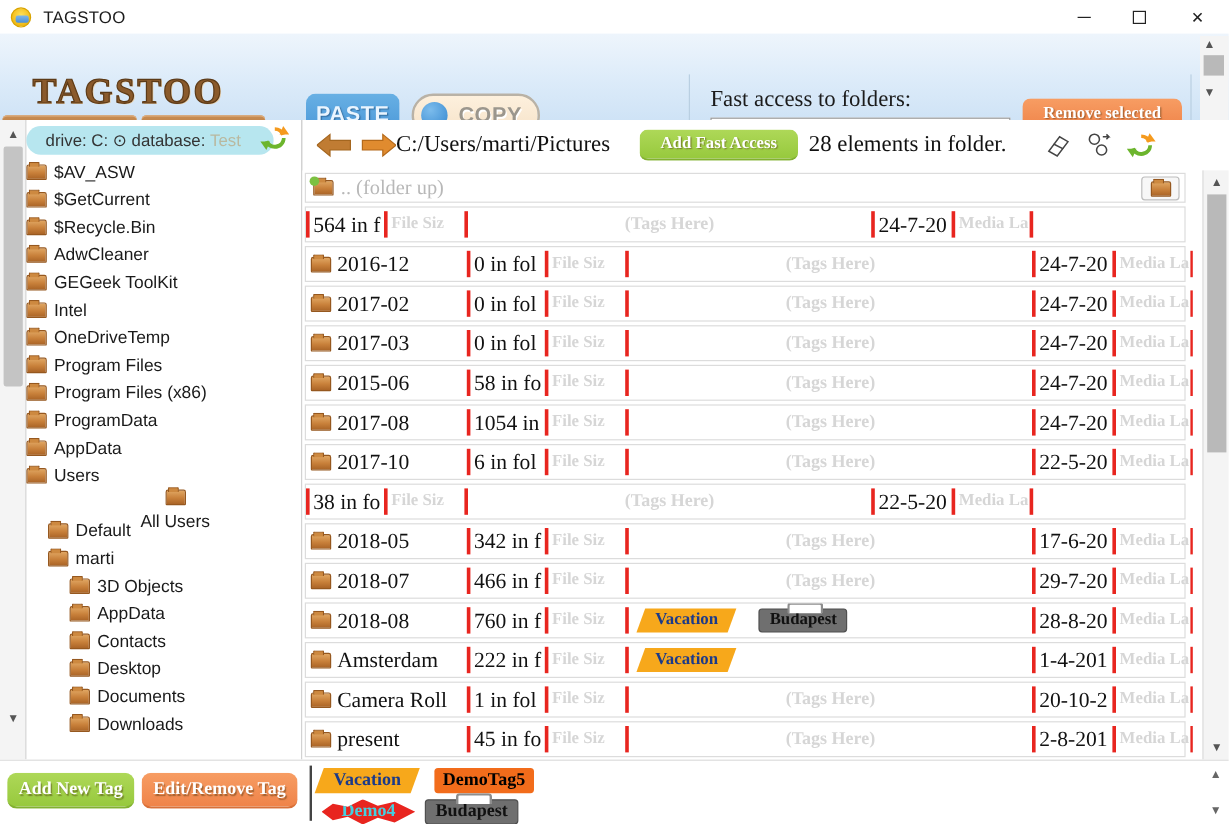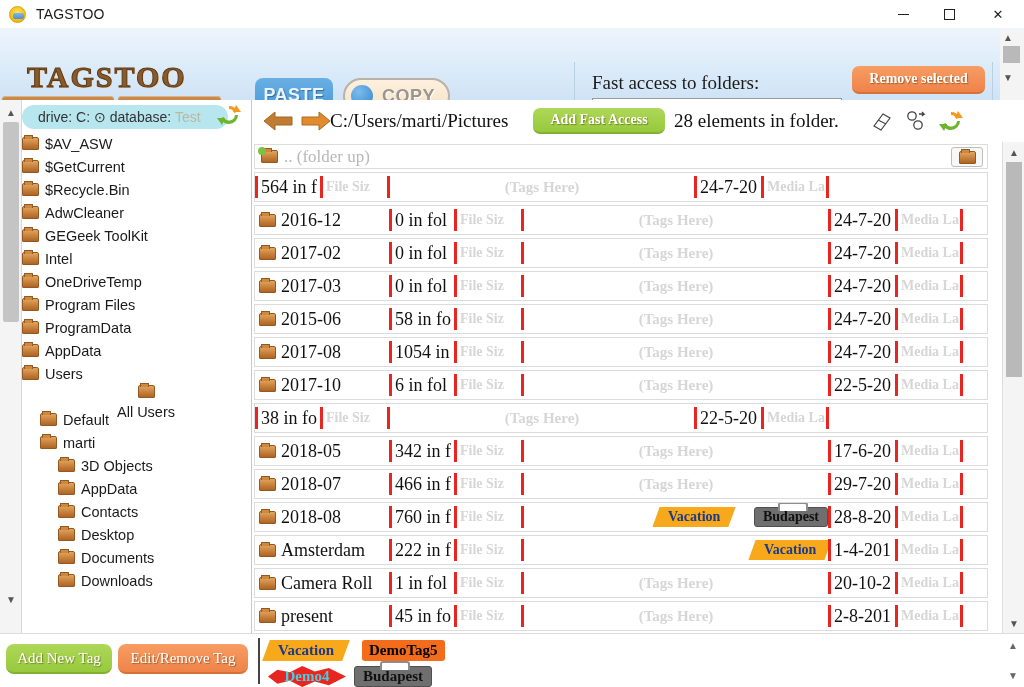--- a/index.html
+++ b/index.html
@@ -104,21 +104,21 @@
     display: flex; align-items: center; padding: 0 4px;
   }
   .fa-select .val { font-size: 12px; color: #222; flex: 1; }
   .btn-removesel, .btn-gotosel {
     position: absolute; left: 852px; height: 28px; width: 133px;
     border-radius: 7px; display: flex; align-items: center; justify-content: center;
     font-family: "Liberation Serif", serif; font-size: 14px; font-weight: bold;
     color: #ffffff; text-shadow: 1px 1px 1px rgba(70,40,0,.45);
   }
   .btn-removesel {
-    top: 38px;
+    top: 54px;
     background: linear-gradient(180deg,#f79d63 0%, #ef8349 100%);
     border-bottom: 2px solid #d97038;
   }
   .vdiv2 { position: absolute; left: 992px; top: 34px; width: 1px; height: 62px; background: #b9cfe2; }
 
   
   .pathrow {
     position: absolute; left: 252px; top: 100px; width: 742px; height: 42px;
     background: #ffffff;
   }
@@ -225,22 +225,22 @@
   .sep { width: 3px; height: 22px; background: #e8251f; flex: none; }
   .c-count {
     width: 62px; font-size: 18px; color: #111; overflow: hidden; white-space: nowrap;
     padding-left: 3px; flex: none;
   }
   .c-size {
     width: 64px; font-size: 14px; color: #d6d6d6; font-weight: bold;
     overflow: hidden; white-space: nowrap; padding-left: 3px; flex: none;
   }
   .c-tags {
-    width: 304px; position: relative; display: flex; align-items: center;
-    overflow: hidden; flex: none; height: 28px; justify-content: flex-end;
+    width: 336px; position: relative; display: flex; align-items: center;
+    overflow: hidden; flex: none; height: 28px;
   }
   .tags-ph {
     width: 100%; text-align: center; font-size: 15px; color: #d6d6d6; font-weight: bold;
   }
   .c-date {
     width: 64px; font-size: 18px; color: #111; overflow: hidden; white-space: nowrap;
     padding-left: 3px; flex: none;
   }
   .c-media {
     width: 62px; font-size: 14px; color: #d6d6d6; font-weight: bold;
@@ -282,21 +282,21 @@
   }
 
   
   .bottom {
     position: absolute; left: 0; top: 633px; width: 1024px; height: 54px;
     background: #ffffff; border-top: 1px solid #dcdcdc;
   }
   .btn-addtag, .btn-edittag {
     position: absolute; top: 10px; height: 30px; border-radius: 8px;
     display: flex; align-items: center; justify-content: center;
-    font-family: "Liberation Serif", serif; font-size: 15px; font-weight: normal;
+    font-family: "Liberation Serif", serif; font-size: 15px; font-weight: bold;
     color: #ffffff; text-shadow: 1px 1px 1px rgba(60,40,0,.45);
   }
   .btn-addtag {
     left: 6px; width: 106px;
     background: linear-gradient(180deg,#aed858 0%, #97c93d 100%);
     border-bottom: 2px solid #82b130;
   }
   .btn-edittag {
     left: 118px; width: 130px;
     background: linear-gradient(180deg,#f79d63 0%, #ef8349 100%);
@@ -468,20 +468,24 @@
         <div class="tnode" style="padding-left: 0px;">
           <span class="fico"></span>
           <span>OneDriveTemp</span>
         </div>
         <div class="tnode" style="padding-left: 0px;">
           <span class="fico"></span>
           <span>Program Files</span>
         </div>
         <div class="tnode" style="padding-left: 0px;">
           <span class="fico"></span>
+          <span>Program Files (x86)</span>
+        </div>
+        <div class="tnode" style="padding-left: 0px;">
+          <span class="fico"></span>
           <span>ProgramData</span>
         </div>
         <div class="tnode" style="padding-left: 0px;">
           <span class="fico"></span>
           <span>AppData</span>
         </div>
         <div class="tnode" style="padding-left: 0px;">
           <span class="fico"></span>
           <span>Users</span>
         </div>

